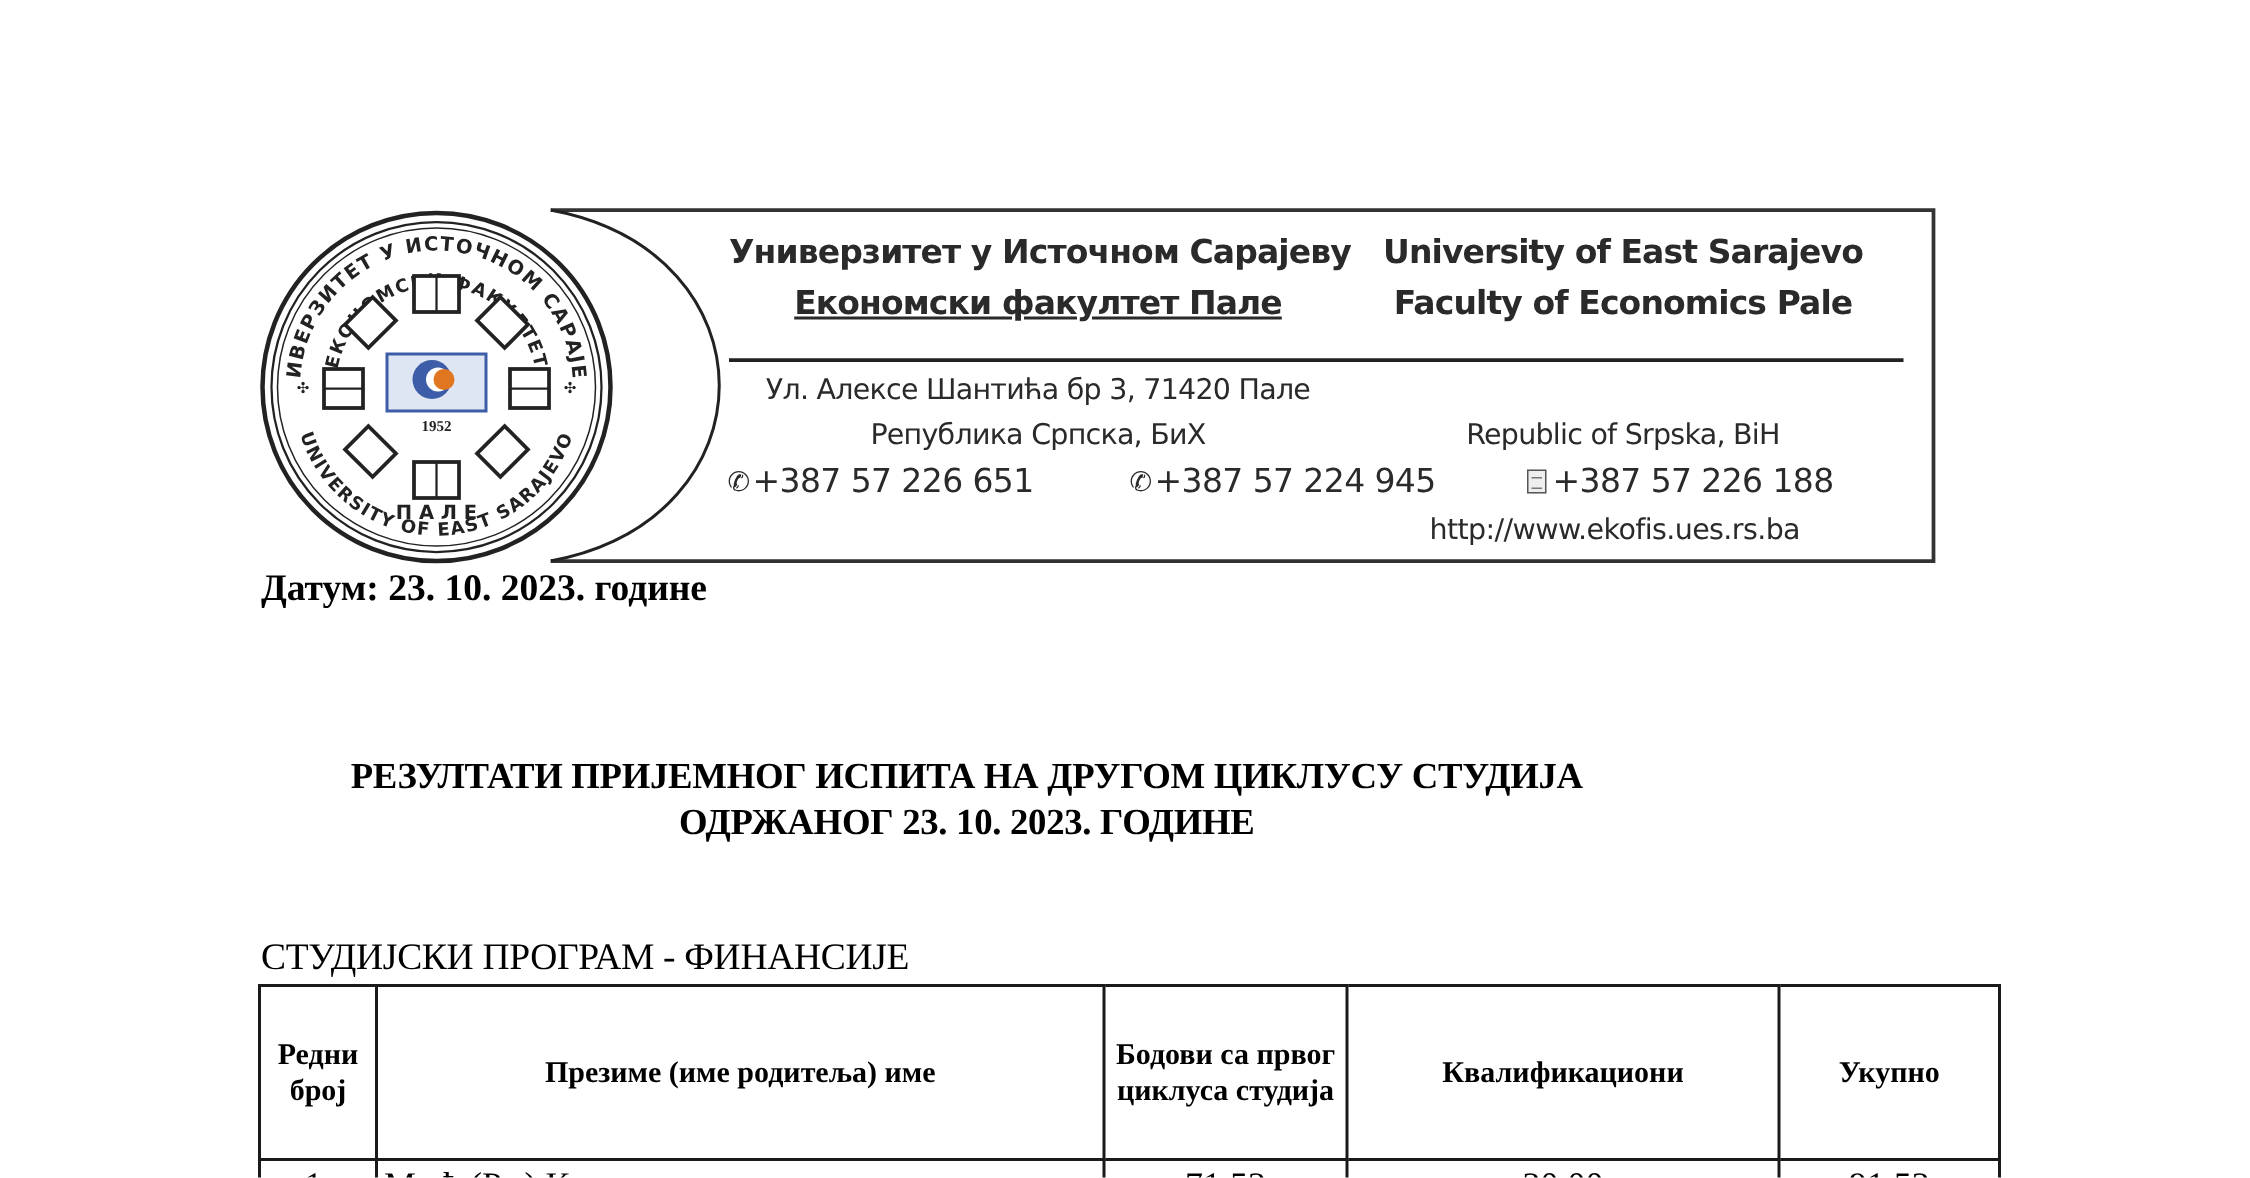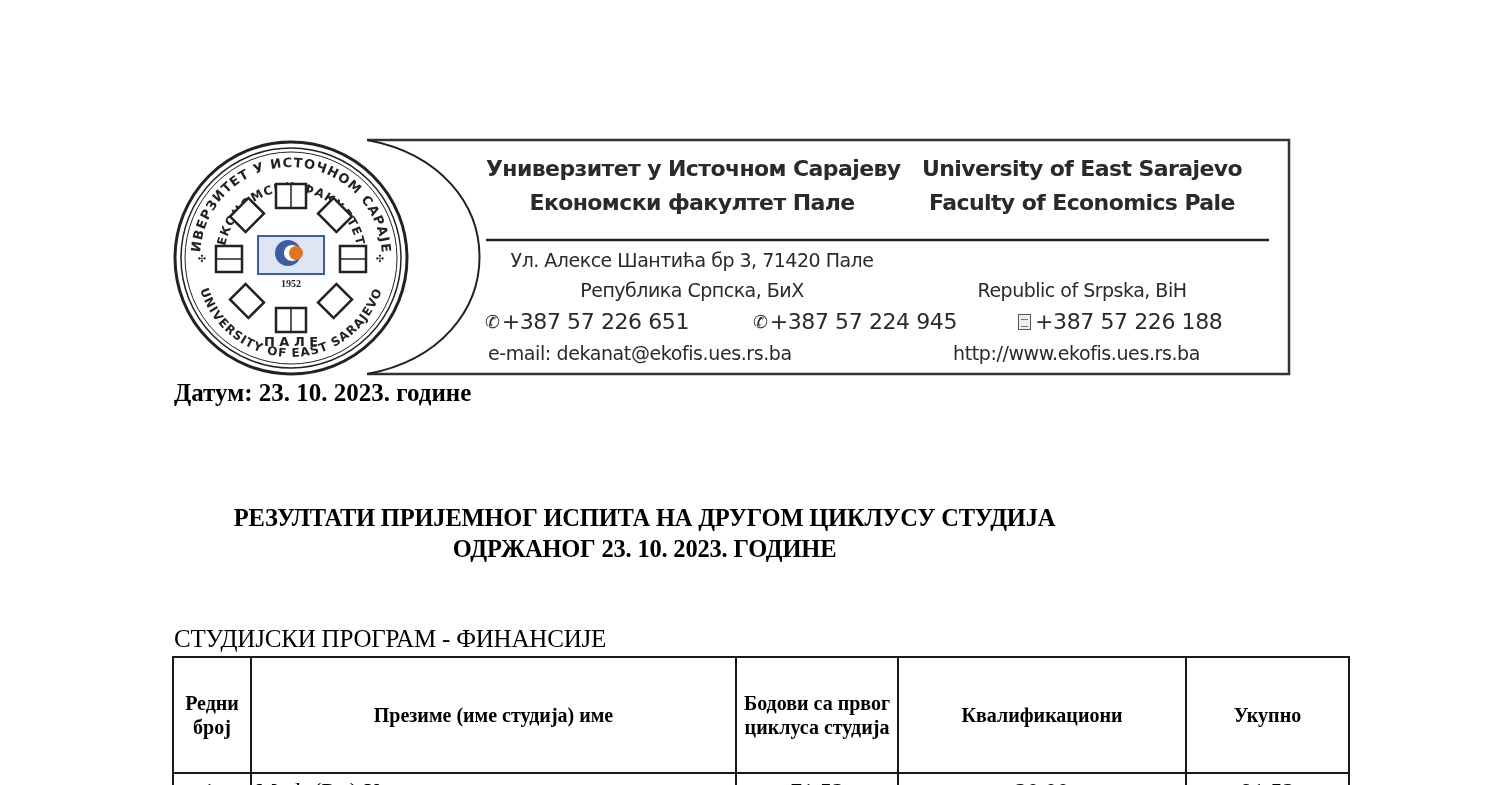--- a/index.html
+++ b/index.html
@@ -90,21 +90,21 @@
     }
     table.results td {
       font-size: 24px; height: 40px; line-height: 26px;
       padding: 4px 4px 0 4px; vertical-align: top;
     }
     table.results td.name { text-align: left; }
     .c1 { width: 78px; }
     .c2 { width: 485px; }
     .c3 { width: 162px; }
     .c4 { width: 288px; }
-    .c5 { width: 163px; }
+    .c5 { width: 147px; }
   </style>
 </head>
 <body>
 
 <div class="letterhead">
 
   <div class="seal">
     <svg width="238" height="236" viewBox="0 0 238 236">
       <defs>
         <path id="ringTop" d="M 28 118 A 91 91 0 0 1 210 118"></path>
@@ -154,58 +154,57 @@
 
   <div class="frame">
     <svg width="925" height="238" viewBox="0 0 925 238">
       <path d="M 0 2 L 922 2 L 922 236 L 0 236" fill="none" stroke="#333" stroke-width="2.5"></path>
       <path d="M 0 2 C 150 30, 150 208, 0 236" fill="none" stroke="#222" stroke-width="2"></path>
       <line x1="119" y1="102" x2="902" y2="102" stroke="#222" stroke-width="2.5"></line>
     </svg>
   </div>
 
   <div class="lh-text lh-title" style="left:314px; top:18px; width:412px;">Универзитет у Источном Сарајеву</div>
-  <div class="lh-text lh-title" style="left:314px; top:52px; width:412px;">Економски факултет Пале</div>
+  <div class="lh-text lh-title" style="left:314px; top:52px; width:412px;text-decoration:underline;">Економски факултет Пале</div>
   <div class="lh-text lh-addr" style="left:314px; top:111px; width:412px;">Ул. Алексе Шантића бр 3, 71420 Пале</div>
   <div class="lh-text lh-addr" style="left:314px; top:141px; width:412px;">Република Српска, БиХ</div>
 
   <div class="lh-text lh-title" style="left:740px; top:18px; width:340px;">University of East Sarajevo</div>
   <div class="lh-text lh-title" style="left:740px; top:52px; width:340px;">Faculty of Economics Pale</div>
   <div class="lh-text lh-addr" style="left:740px; top:141px; width:340px;">Republic of Srpska, BiH</div>
 
   <div class="lh-text lh-phone" style="left:313px; top:171px;">
     <span class="icon-phone">✆</span><span>+387 57 226 651</span>
   </div>
   <div class="lh-text lh-phone" style="left:581px; top:171px;">
     <span class="icon-phone">✆</span><span>+387 57 224 945</span>
   </div>
   <div class="lh-text lh-phone" style="left:846px; top:171px;">
     <span class="icon-fax"></span><span>+387 57 226 188</span>
   </div>
-  <div class="lh-text lh-mail" style="left:316px; top:204px;">e-mail: dekanat@ekofis.ues.rs.ba</div>
   <div class="lh-text lh-mail" style="left:781px; top:204px;">http://www.ekofis.ues.rs.ba</div>
 </div>
 
 <div class="meta">
   <div>Датум: 23. 10. 2023. године</div>
 </div>
 
 <div class="doc-title">
   <div>РЕЗУЛТАТИ ПРИЈЕМНОГ ИСПИТА НА ДРУГОМ ЦИКЛУСУ СТУДИЈА</div>
   <div>ОДРЖАНОГ 23. 10. 2023. ГОДИНЕ</div>
 </div>
 
 <div class="program">СТУДИЈСКИ ПРОГРАМ - ФИНАНСИЈЕ</div>
 
 <table class="results">
   <thead>
     <tr>
       <th class="c1"><span style="white-space:pre-line">Редни
 број</span></th>
-      <th class="c2">Презиме (име студија) име</th>
+      <th class="c2">Презиме (име родитеља) име</th>
       <th class="c3">Бодови са првог циклуса студија</th>
       <th class="c4">Квалификациони</th>
       <th class="c5">Укупно</th>
     </tr>
   </thead>
   <tbody>
     <tr>
       <td>1.</td>
       <td class="name">М...ћ (Р...) К...</td>
       <td>71,52</td>

